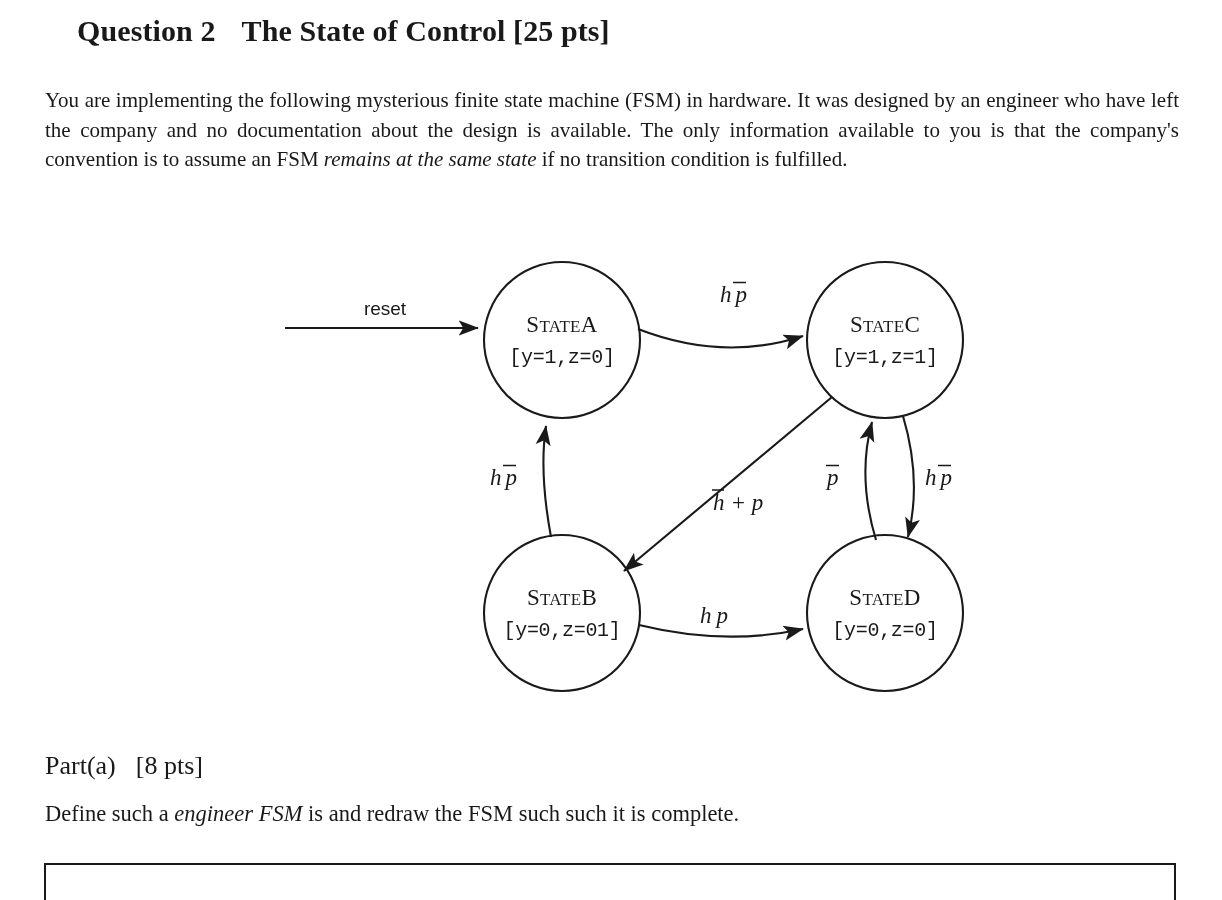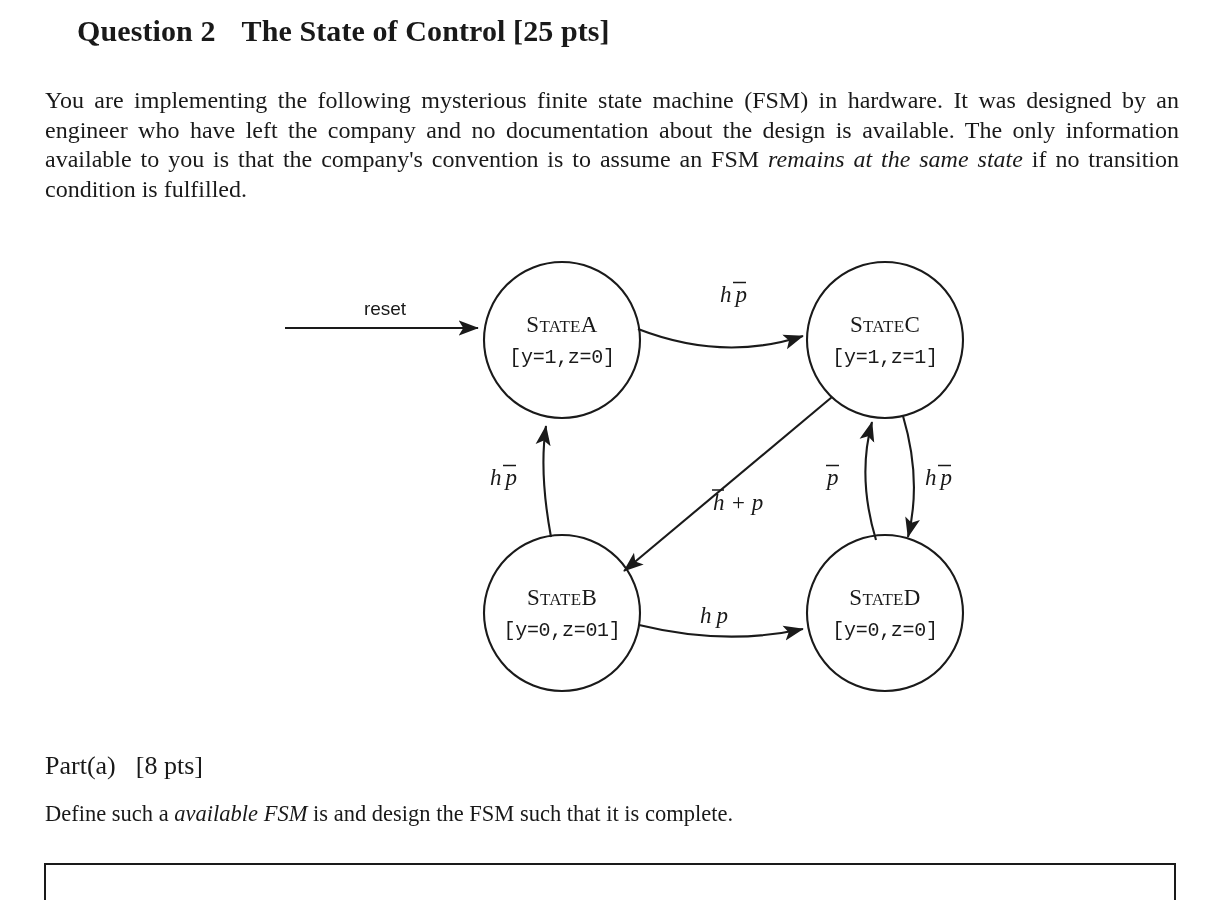--- a/index.html
+++ b/index.html
@@ -18,21 +18,21 @@
     position:absolute; left:46px; top:14px;
     font-size:30px; font-weight:bold;
     letter-spacing:0.1px;
     white-space:nowrap;
     margin-left:31px;
   }
   .q-title .gap { display:inline-block; width:26px; }
 
   .para {
     position:absolute; left:45px; top:86px; width:1134px;
-    font-size:24px; line-height:29.5px;
+    font-size:21px; line-height:29.5px;
     text-align:justify; text-justify:inter-word;
   }
   .para i { font-style:italic; }
 
   .part-head {
     position:absolute; left:45px; top:739px;
     font-size:26px; white-space:nowrap;margin-top:12px;
   }
   .part-head .gap { display:inline-block; width:20px; }
 
@@ -184,17 +184,17 @@
           <tspan>h</tspan><tspan dx="5">p</tspan>
         </text>
       </g>
     </svg>
   </div>
 
   <div class="part-head">
     <span>Part(a)</span><span class="gap"></span><span>[8 pts]</span>
   </div>
 
-  <div class="part-line"><span>Define such a </span><i>available FSM</i><span> is and design the FSM such that it is complete.</span></div>
+  <div class="part-line"><span>Define such a </span><i>engineer FSM</i><span> is and redraw the FSM such such it is complete.</span></div>
 
   <div class="answer-box"></div>
 
 </div>
 
 </body></html>

